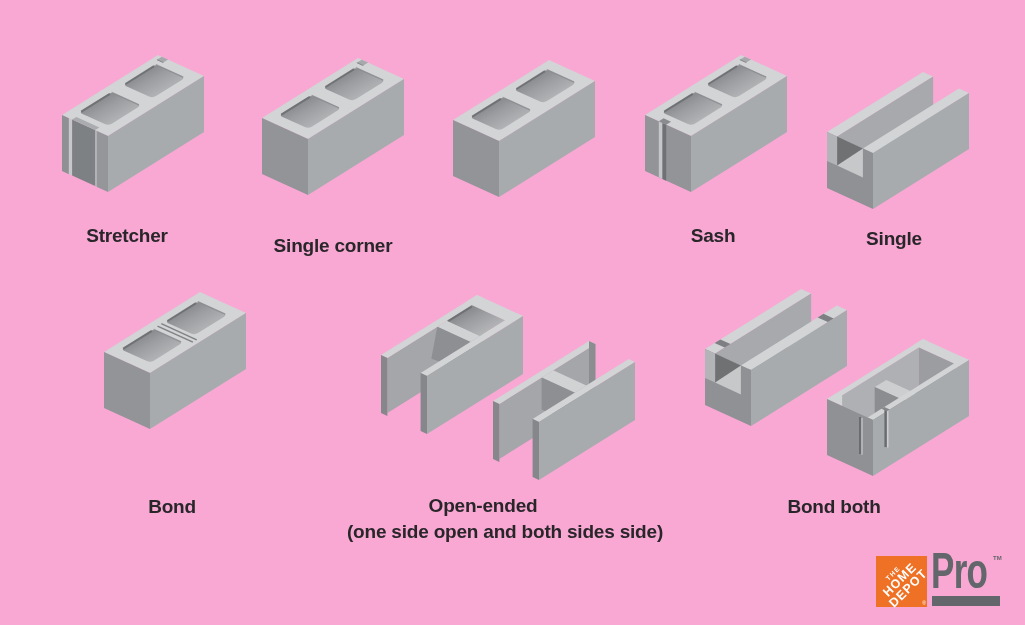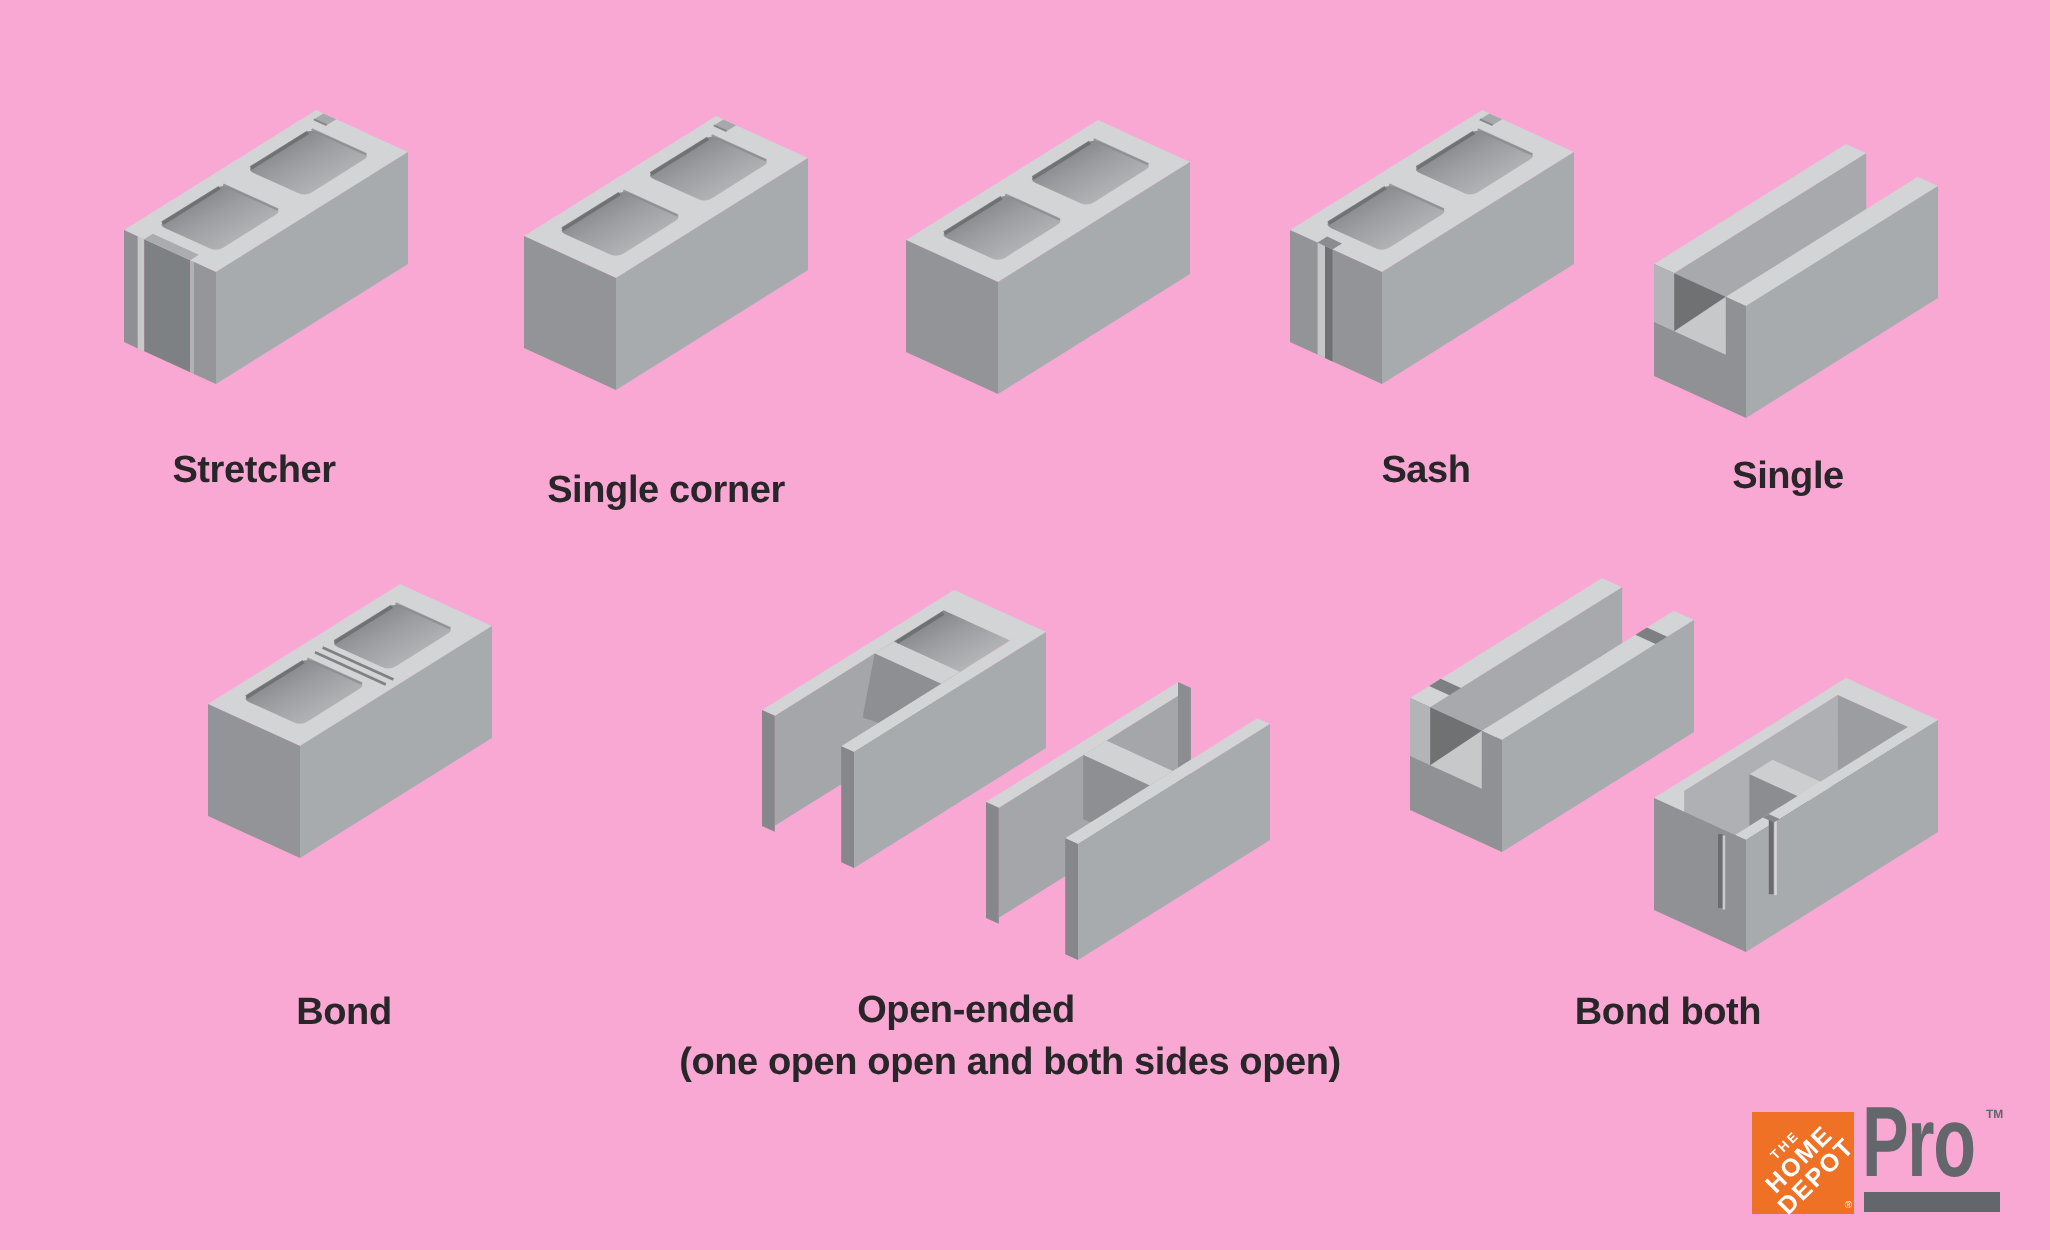--- a/index.html
+++ b/index.html
@@ -190,21 +190,21 @@
       <polygon points="100,4 106.4,6.9 106.4,61.9 100,59" fill="#8b8d90"></polygon>
       <polygon points="52.6,40.5 64.2,33.3 97.4,48.5 85.8,55.7" fill="#d0d2d4"></polygon>
       <polygon points="52.6,40.5 85.8,55.7 85.8,87.7 52.6,72.5" fill="#8d8f92"></polygon>
       <polygon points="43.6,82.1 139.6,22.1 146,25 50,85" fill="#d2d4d5"></polygon>
       <polygon points="50,85 146,25 146,83 50,143" fill="#a8abad"></polygon>
       <polygon points="43.6,82.1 50,85 50,143 43.6,140.1" fill="#85878a"></polygon>
       <polygon points="4,64 10.4,66.9 10.4,124.9 4,122" fill="#85878a"></polygon>
     </g>
   </svg>
   <div class="lbl" style="left:483px;top:496px">Open-ended</div>
-  <div class="lbl" style="left:505px;top:522px">(one open open and both sides open)</div>
+  <div class="lbl" style="left:505px;top:522px">(one side open and both sides side)</div>
 
   <svg class="fig" style="left:701px;top:285px" width="270" height="196" viewBox="0 0 270 196">
     <g>
       <polygon points="4,64 100,4 110.1,8.6 14.1,68.6" fill="#d2d4d5"></polygon>
       <polygon points="14.1,68.6 110.1,8.6 110.1,37.6 14.1,97.6" fill="#a7a9ac"></polygon>
       <polygon points="14.1,97.6 110.1,37.6 135.9,49.4 39.9,109.4" fill="#c9cbcd"></polygon>
       <polygon points="26,100 103,40 68,88" fill="#a0a2a5"></polygon>
       <polygon points="26,100 68,88 62,97" fill="#747679"></polygon>
       <polygon points="39.9,80.4 135.9,20.4 146,25 50,85" fill="#d2d4d5"></polygon>
       <polygon points="50,85 146,25 146,81 50,141" fill="#a8abad"></polygon>

